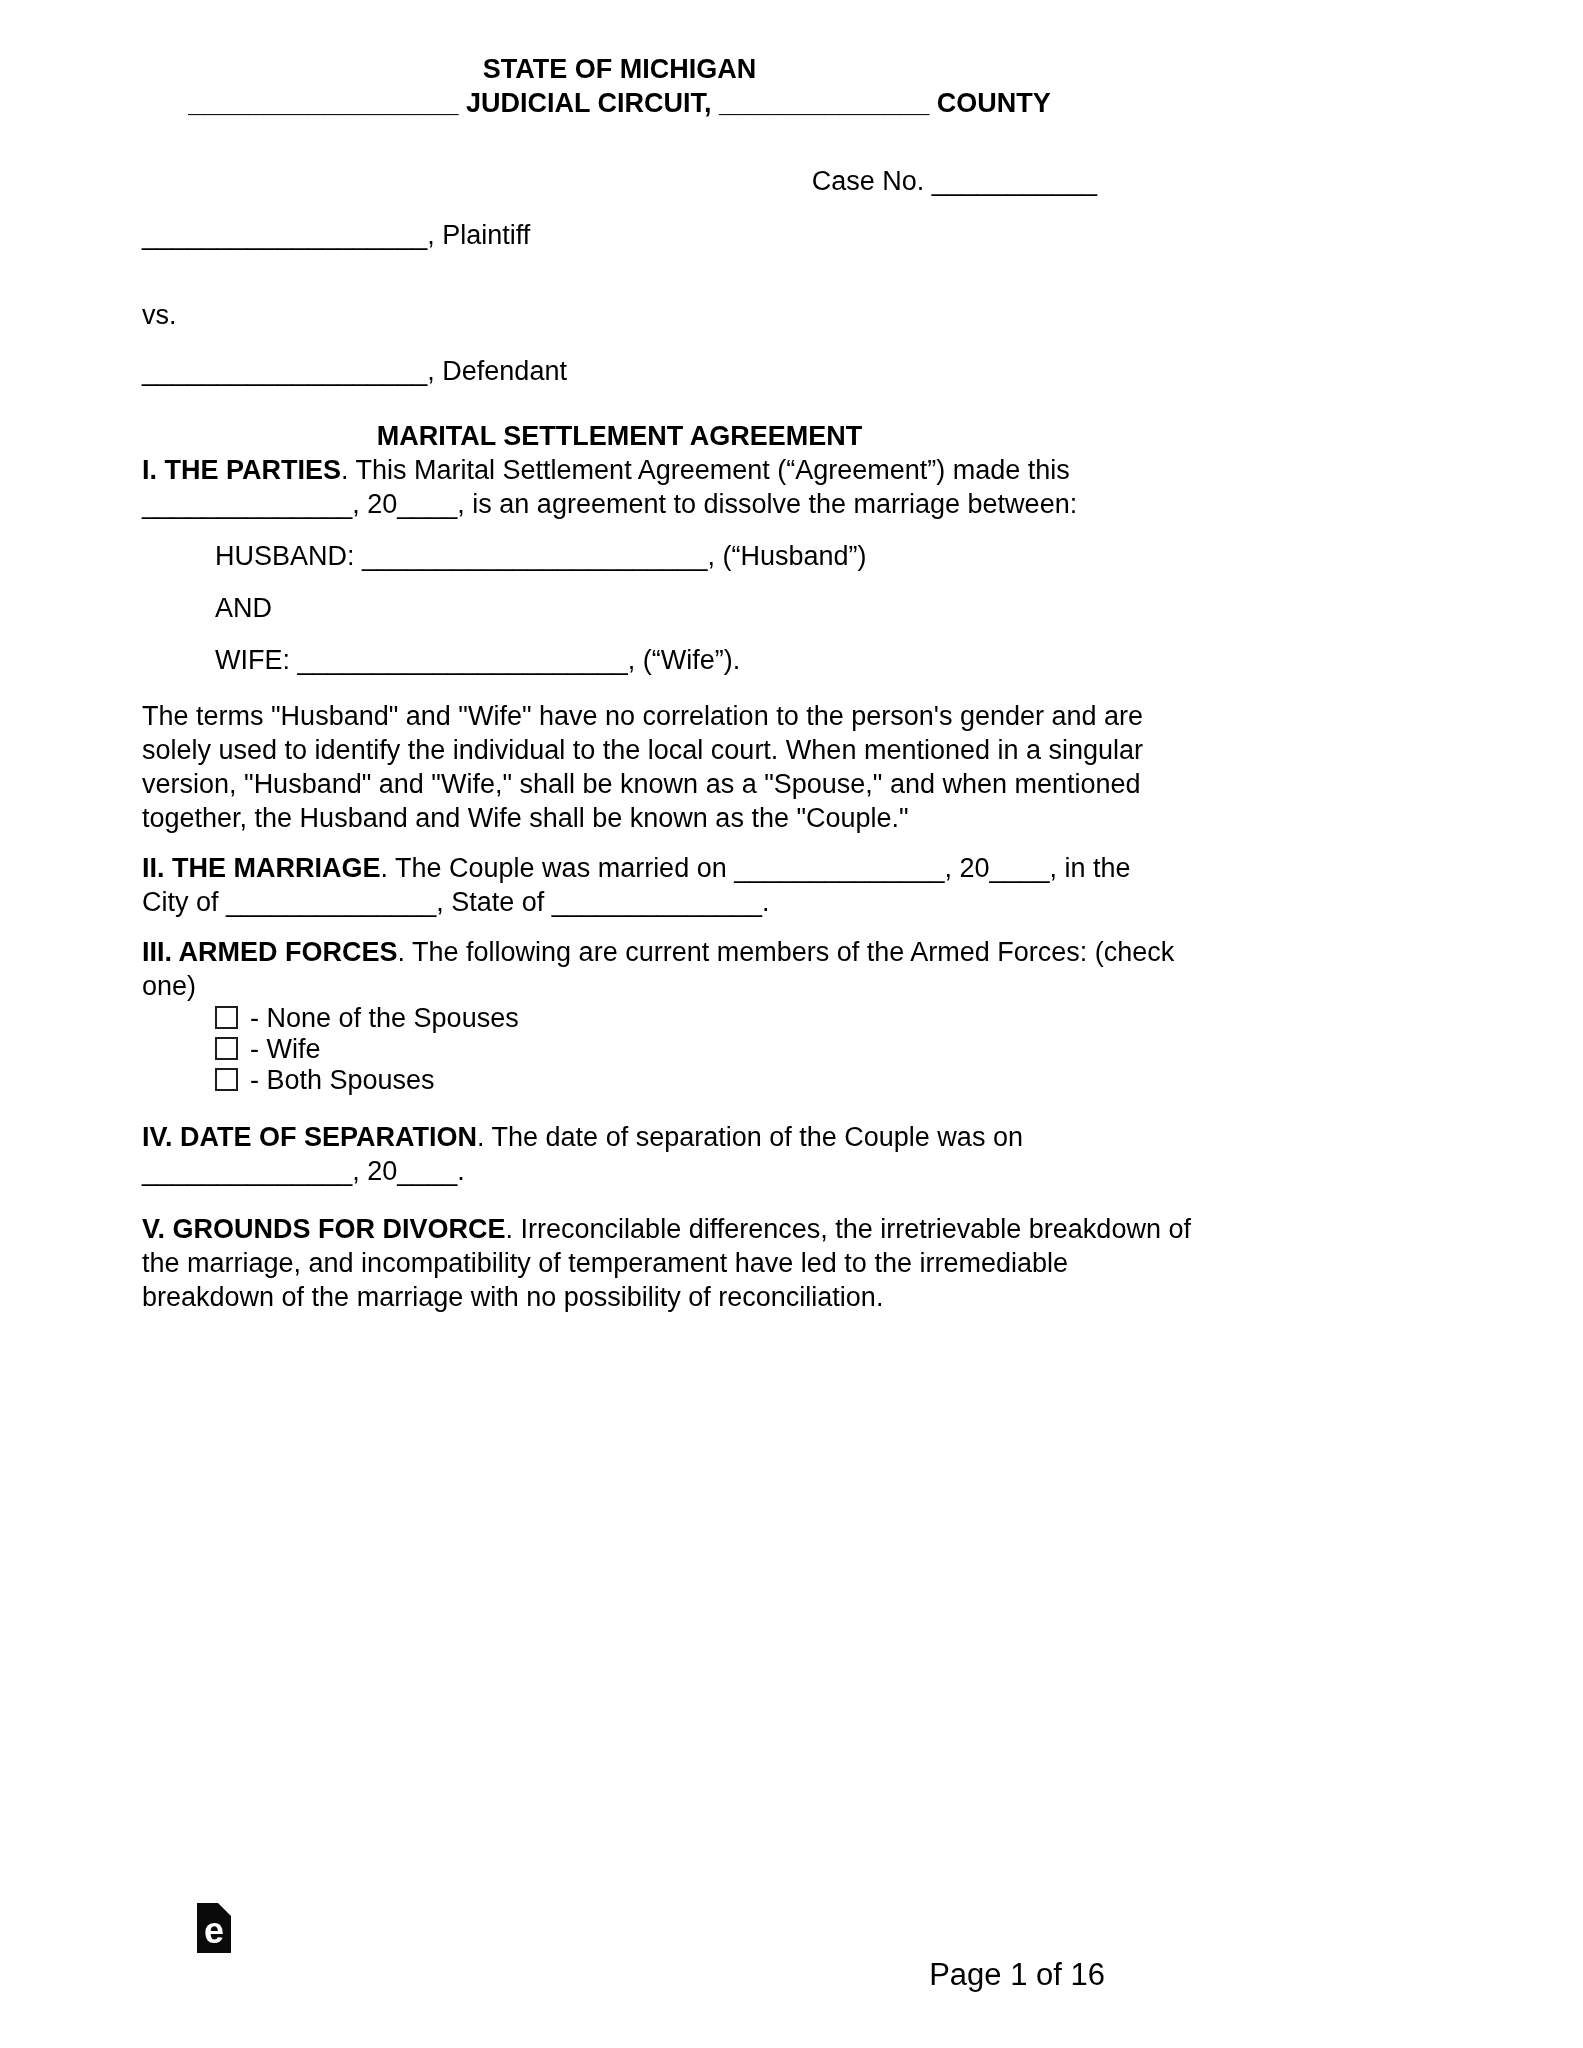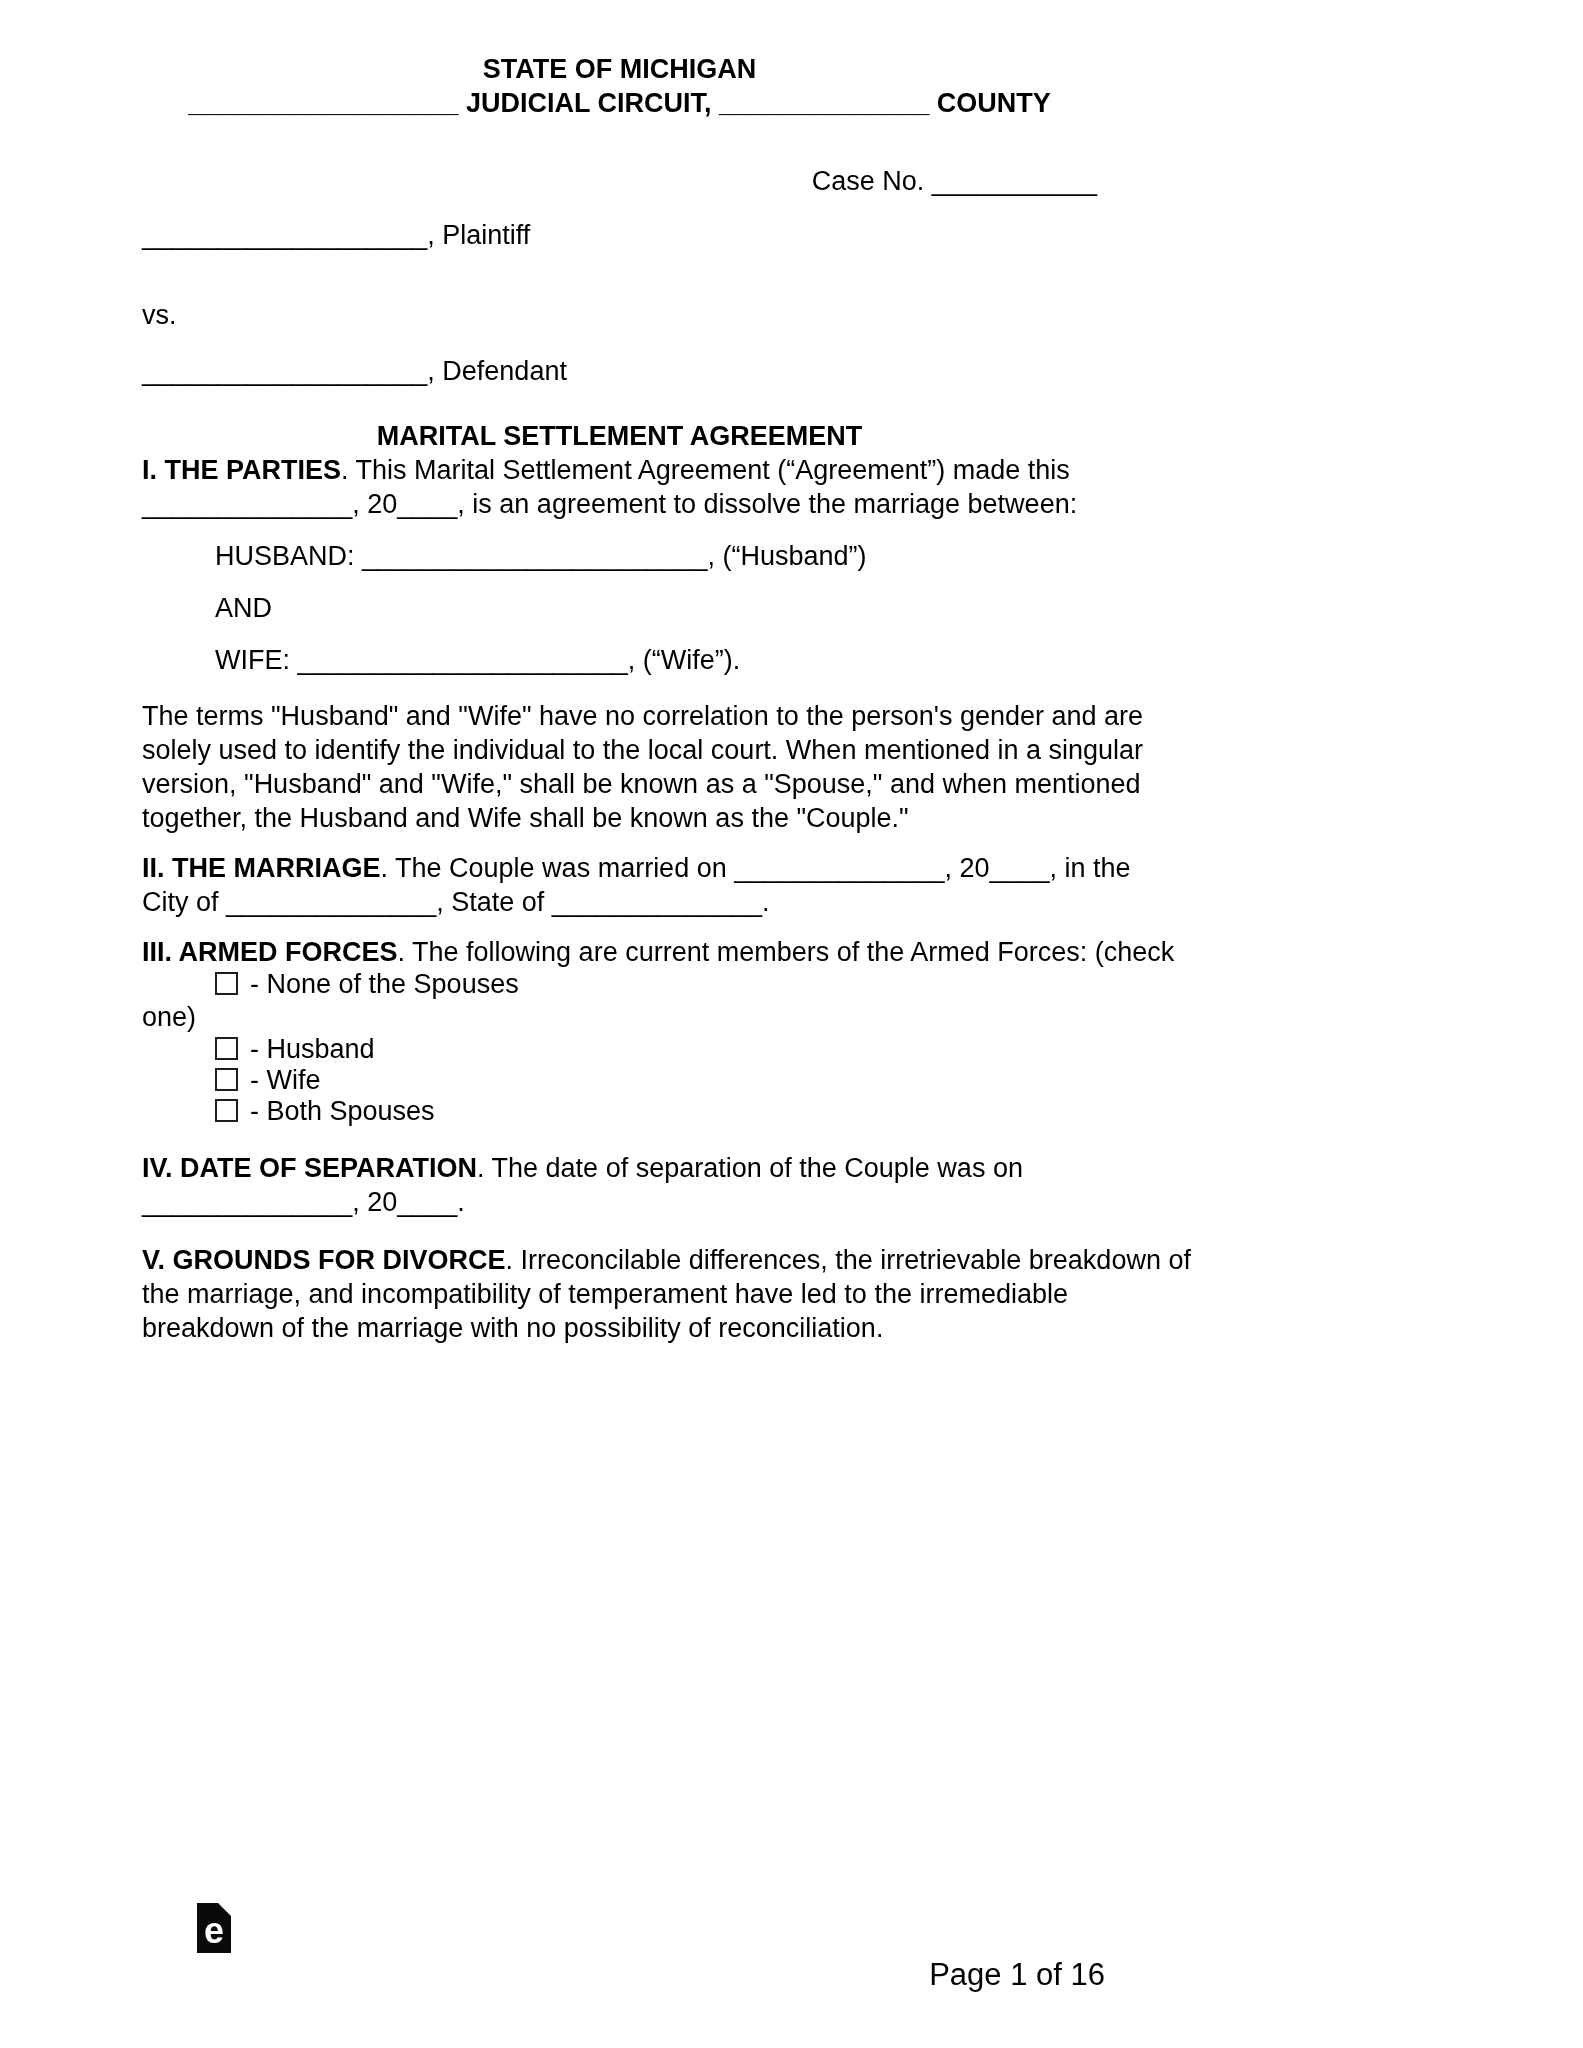--- a/index.html
+++ b/index.html
@@ -137,27 +137,24 @@
       <div class="ln">
         <span class="b">II. THE MARRIAGE</span><span>. The Couple was married on ______________, 20____, in the</span>
       </div>
       <div class="ln">City of ______________, State of ______________.</div>
     </div>
 
     <div class="mt-sec">
       <div class="ln">
         <span class="b">III. ARMED FORCES</span><span>. The following are current members of the Armed Forces: (check</span>
       </div>
+      <div class="ln">one)</div>
+
       <div class="ln indent cbrow">
         <span class="checkbox"></span><span>- None of the Spouses</span>
-      </div>
-
-      <div class="ln">one)</div>
-      <div class="ln indent cbrow">
-        <span class="checkbox"></span><span>- Husband</span>
       </div>
       <div class="ln indent cbrow">
         <span class="checkbox"></span><span>- Wife</span>
       </div>
       <div class="ln indent cbrow">
         <span class="checkbox"></span><span>- Both Spouses</span>
       </div>
     </div>
 
     <div class="mt-sec4">

